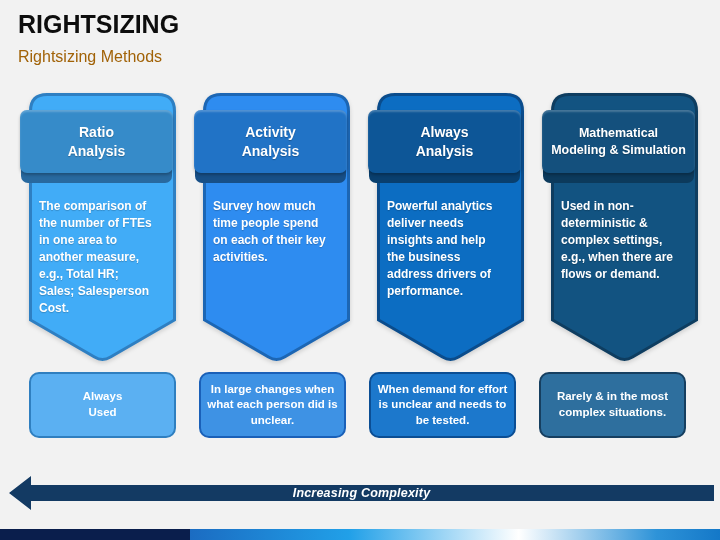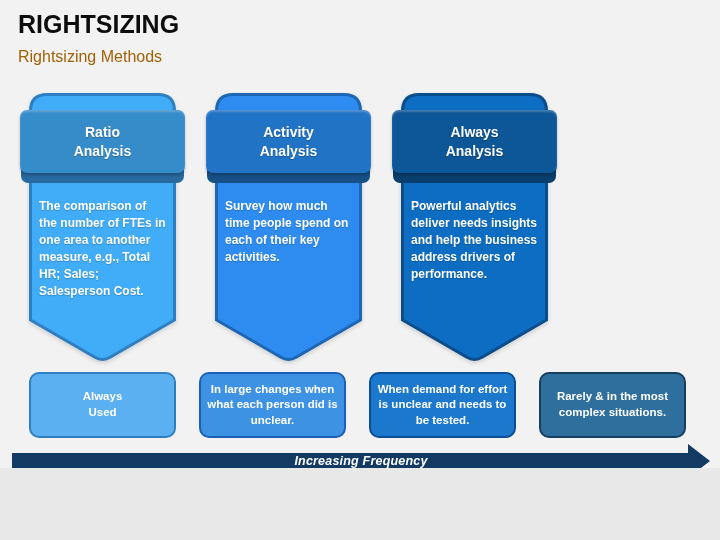--- a/index.html
+++ b/index.html
@@ -1,17 +1,17 @@
 <!DOCTYPE html>
 <html><head>
 <meta charset="utf-8">
 <style>
   html,body{margin:0;padding:0;}
   body{font-family:"Liberation Sans", sans-serif; background:#e8e8e8;}
-  .slide{position:relative;width:720px;height:468px;overflow:hidden;background:#F2F2F2;}
+  .slide{position:relative;width:720px;height:540px;overflow:hidden;background:#F2F2F2;}
 
   .page-title{position:absolute;left:18px;top:10px;margin:0;font-size:25px;font-weight:bold;color:#0d0d0d;letter-spacing:0;}
   .page-subtitle{position:absolute;left:18px;top:48px;margin:0;font-size:16px;font-weight:normal;color:#a16207;}
 
   .columns{position:absolute;left:20px;top:93px;width:675px;height:272px;display:flex;gap:21px;}
   .column{position:relative;width:165px;height:272px;}
 
   .pennant{position:absolute;left:9px;top:0;z-index:1;filter:drop-shadow(0 2px 2px rgba(0,0,0,0.15));}
   .pennant path{fill:var(--body);stroke:var(--border);stroke-width:3;}
 
@@ -83,41 +83,49 @@
         <path d="M 1.5 18 Q 1.5 1.5 18 1.5 L 129 1.5 Q 145.5 1.5 145.5 18 L 145.5 227 L 81.5 264 Q 73.5 268.8 65.5 264 L 1.5 227 Z"></path>
       </svg>
       <div class="fold"></div>
       <div class="ribbon">
         <span class="rl">Always</span>
         <span class="rl">Analysis</span>
       </div>
       <div class="desc">Powerful analytics deliver needs insights and help the business address drivers of performance.</div>
     </div>
 
+    <div class="column" data-col="3" style="--ribbon: #14507D; --fold: #0C3A5C; --body: #125381; --border: #0E3D60; --note-fill: #2E6F9E; --note-border: #163F60;">
+      <svg class="pennant" viewBox="0 0 147 269" width="147" height="269">
+        <path d="M 1.5 18 Q 1.5 1.5 18 1.5 L 129 1.5 Q 145.5 1.5 145.5 18 L 145.5 227 L 81.5 264 Q 73.5 268.8 65.5 264 L 1.5 227 Z"></path>
+      </svg>
+      <div class="fold"></div>
+      <div class="ribbon">
+        <span class="rl">Mathematical</span>
+        <span class="rl">Modeling &amp; Simulation</span>
+      </div>
+      <div class="desc">Used in non-deterministic &amp; complex settings, e.g., when there are flows or demand.</div>
+    </div>
 
   </div>
 
   <div class="notes">
     <div class="note" data-col="0" style="--ribbon: #368BC9; --fold: #28699F; --body: #41ACF7; --border: #2E7FC2; --note-fill: #5BB0F2; --note-border: #2F7FC0;">
       <span>Always Used</span>
     </div>
     <div class="note" data-col="1" style="--ribbon: #2173C6; --fold: #174F87; --body: #2E8CF0; --border: #1C66B4; --note-fill: #3E92E4; --note-border: #1A60B8;">
       <span>In large changes when what each person did is unclear.</span>
     </div>
     <div class="note" data-col="2" style="--ribbon: #0D5697; --fold: #093F6E; --body: #0C6DC2; --border: #0A4C8C; --note-fill: #1C78CC; --note-border: #0B4E94;">
       <span>When demand for effort is unclear and needs to be tested.</span>
     </div>
     <div class="note" data-col="3" style="--ribbon: #14507D; --fold: #0C3A5C; --body: #125381; --border: #0E3D60; --note-fill: #2E6F9E; --note-border: #163F60;">
       <span>Rarely &amp; in the most complex situations.</span>
     </div>
   </div>
 
-  <div class="arrow arrow-right" style="--arrow: #133A63;">
-    <span class="arrow-label">Increasing Frequency</span>
-  </div>
 
   <div class="arrow arrow-left" style="--arrow: #133A63;">
     <span class="arrow-label">Increasing Complexity</span>
   </div>
 
   <div class="footer">
     <div class="footer-left" style="background: rgb(10, 30, 76);"></div>
     <div class="footer-right" style="background: linear-gradient(90deg, rgb(27, 108, 194) 0%, rgb(33, 160, 232) 30%, rgb(255, 255, 255) 62%, rgb(46, 147, 216) 88%, rgb(20, 120, 200) 100%);"></div>
   </div>
 

